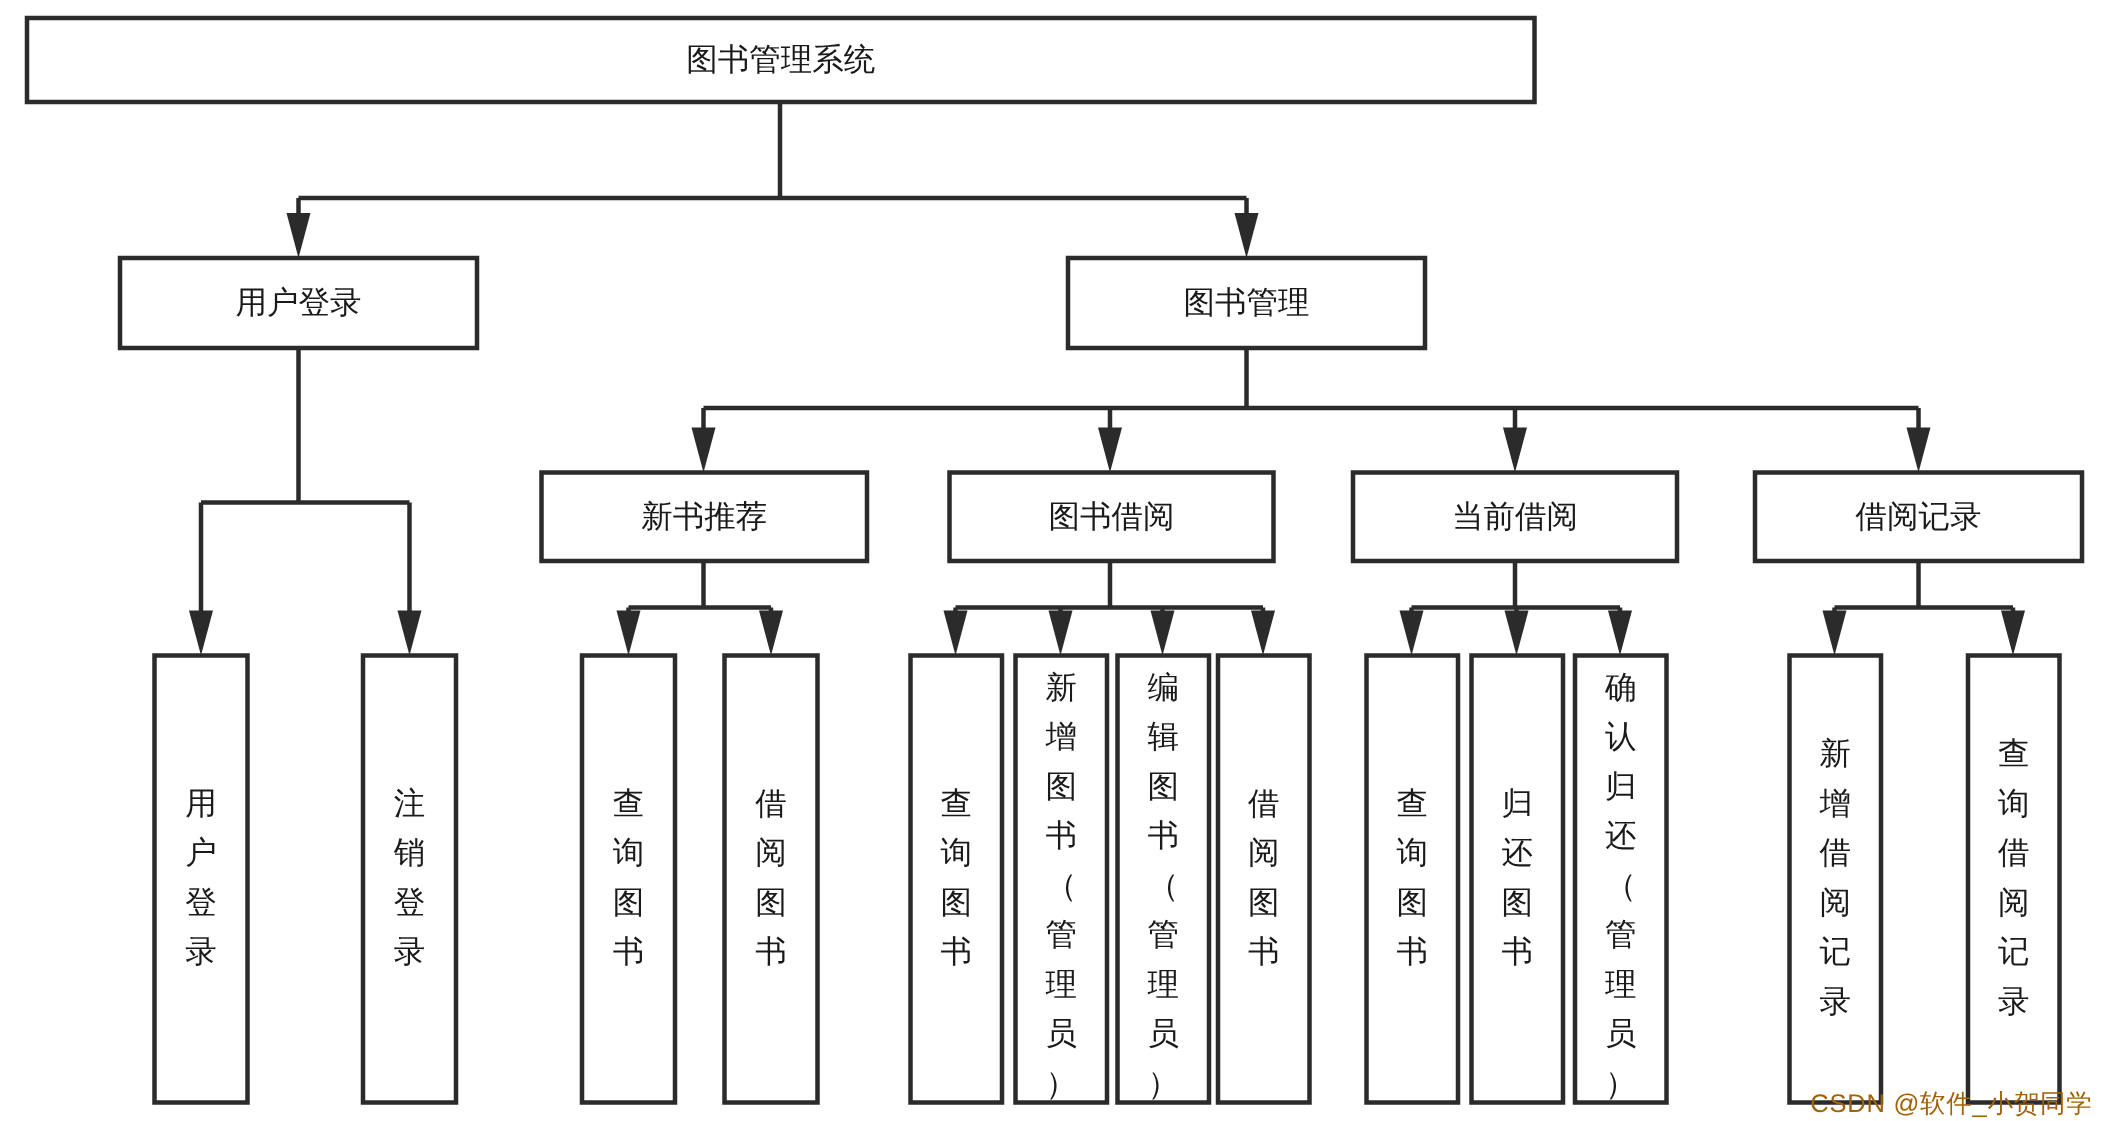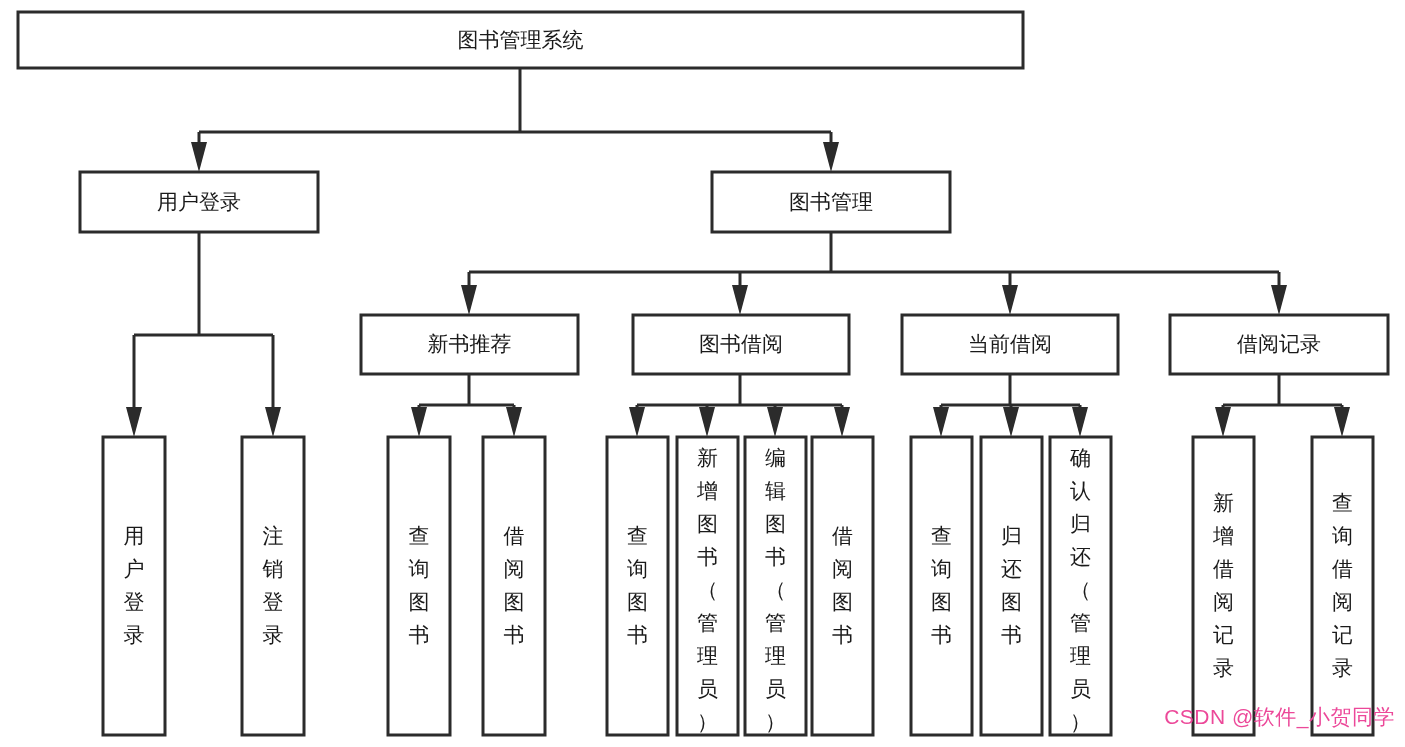--- a/index.html
+++ b/index.html
@@ -55,24 +55,24 @@
     font-family: "Liberation Sans", "DejaVu Sans", sans-serif;
     font-size: 21px;
     fill: #1a1a1a;
     text-anchor: middle;
     dominant-baseline: middle;
     white-space: pre;
   }
   .watermark-text {
     position: absolute;
     right: 10px;
-    bottom: 16px;
-    font-family: "Liberation Sans", "DejaVu Sans", sans-serif;
-    font-size: 21px;
-    color: #ec4899;
+    bottom: 0;
+    font-family: "Liberation Sans", "DejaVu Sans", sans-serif;
+    font-size: 17px;
+    color: #a16207;
     letter-spacing: 0.5px;
     user-select: none;
     pointer-events: none;
     white-space: nowrap;
   }
 </style>
 </head>
 <body>
 
 <div id="diagram-root">

